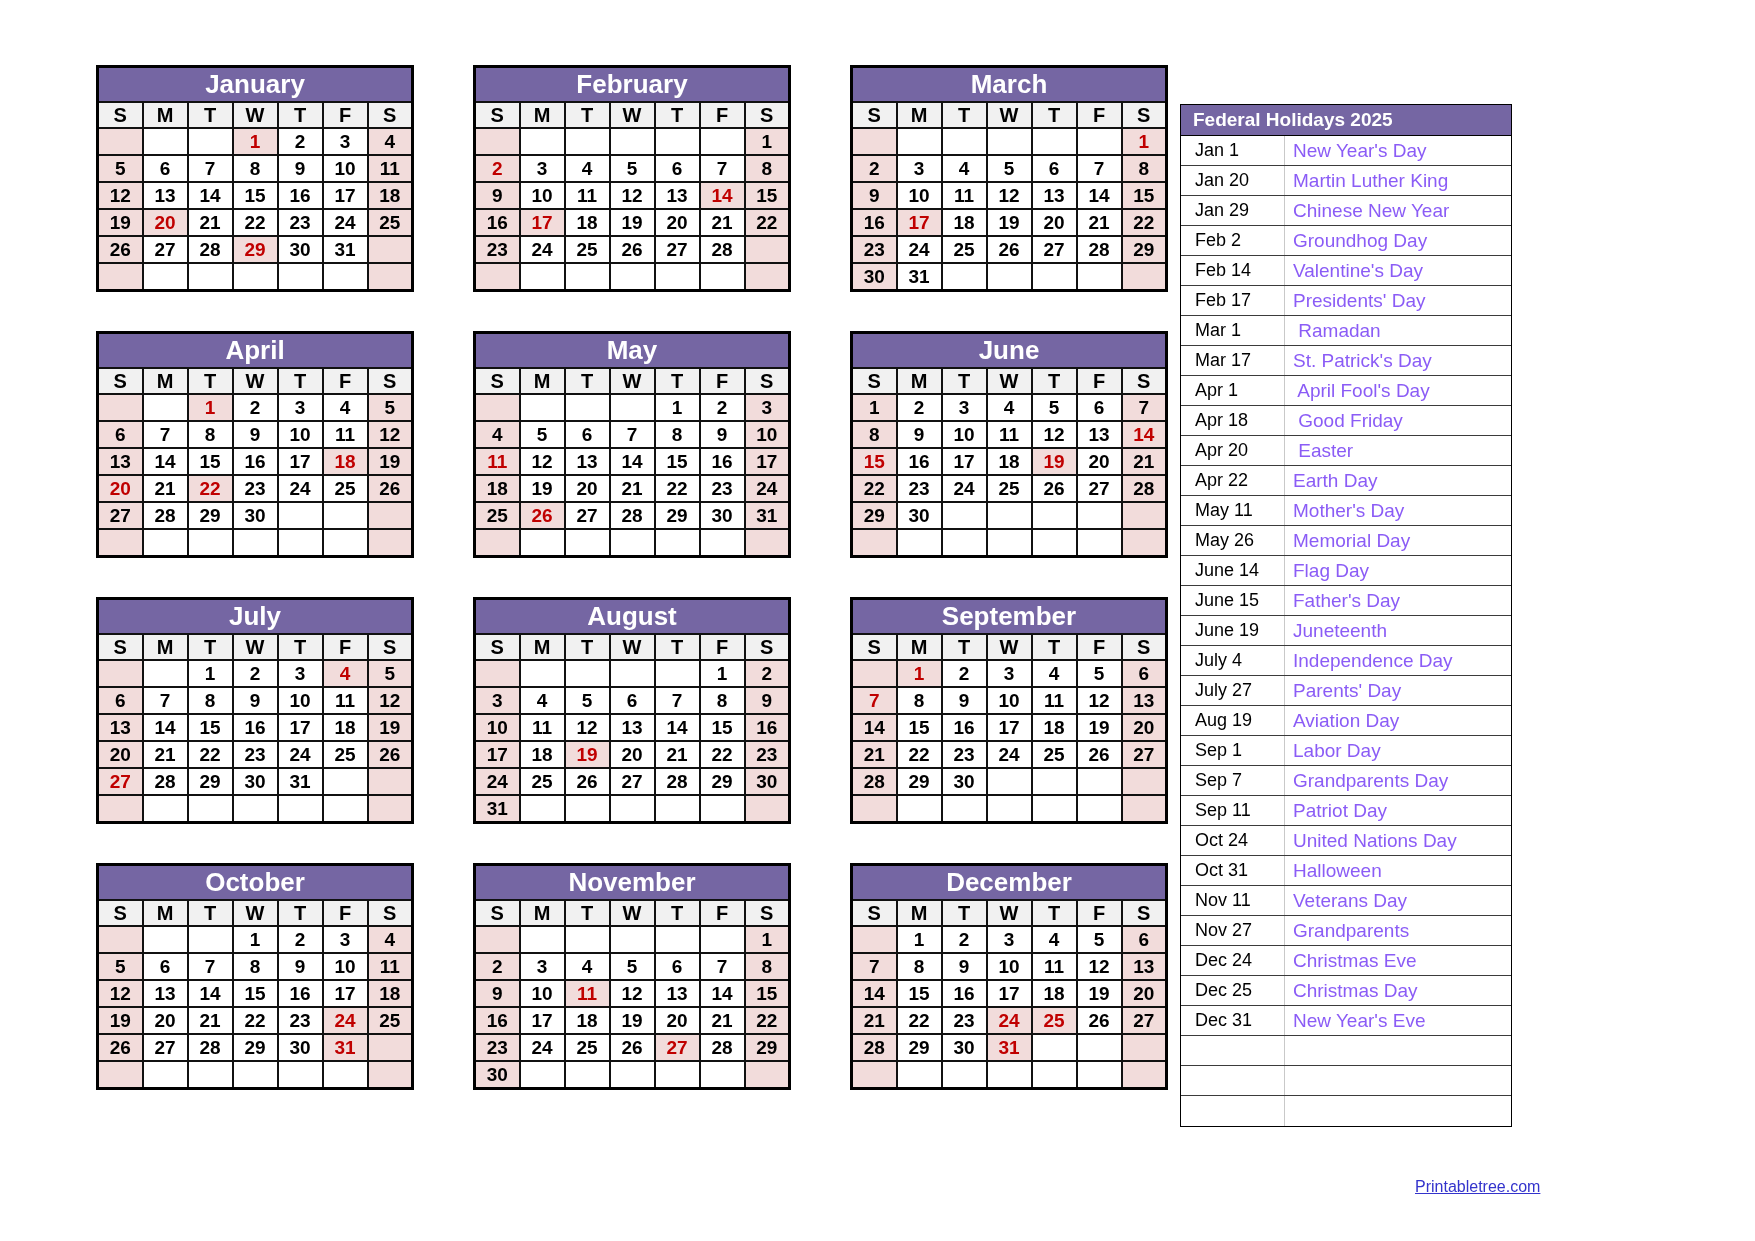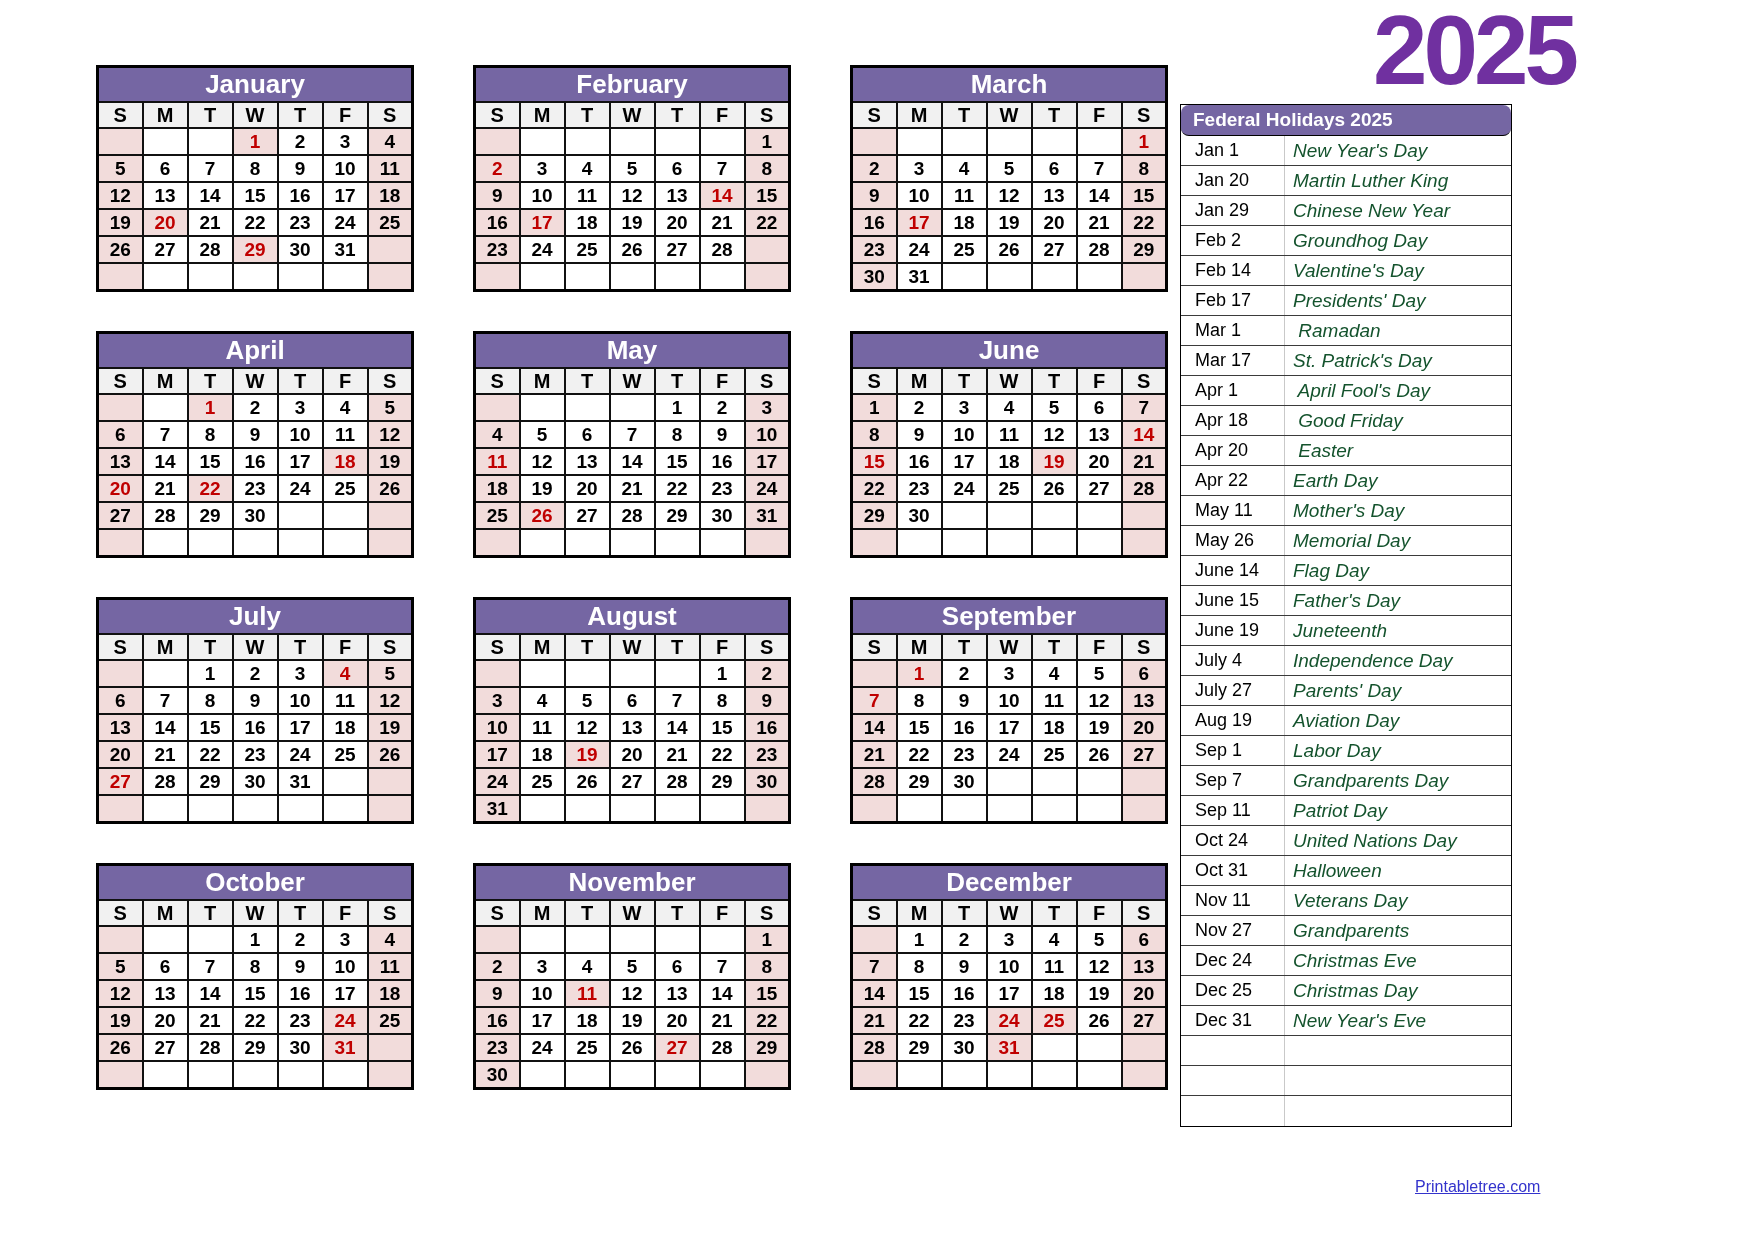--- a/index.html
+++ b/index.html
@@ -44,49 +44,47 @@
 
   
   .sidebar {
     position:absolute; left:1180px; top:104px; width:332px;
     border:1px solid #000; box-sizing:border-box;
   }
   .sidebar-header {
     background:#7566A3; color:#ffffff; font-weight:bold; font-size:19px;
     height:30px; line-height:30px; padding-left:12px;
     border-bottom:1px solid #000;
-    border-radius:8px;
   }
   .hrow {
     display:flex; height:30px; border-bottom:1px solid #3b3b3b;
     box-sizing:border-box; align-items:center; background:#fff;
   }
   .hrow:last-child { border-bottom:none; }
   .hrow-date {
     width:104px; padding-left:14px; font-size:18px; color:#000;
     border-right:1px solid #c9c9c9; height:100%; display:flex; align-items:center;
     box-sizing:border-box; flex-shrink:0;
   }
   .hrow-name {
-    flex:1; padding-left:8px; font-size:19px; color:#14532d; white-space:pre;
-    display:flex; align-items:center; height:100%;font-style:italic;
+    flex:1; padding-left:8px; font-size:19px; color:#8b5cf6; white-space:pre;
+    display:flex; align-items:center; height:100%;
   }
 
   
   .footer-link {
     position:absolute; left:1415px; top:1178px; font-size:16px;
     color:#3333CC; text-decoration:underline;
   }
 </style>
 </head>
 <body>
 
 <div class="page">
 
-  <div class="year-title">2025</div>
 
   <div class="months" id="months">
       <table class="month">
         <tbody>
           <tr>
             <td colspan="7" class="mtitle">January</td>
           </tr>
           <tr>
             <th class="dow">S</th>
             <th class="dow">M</th>

